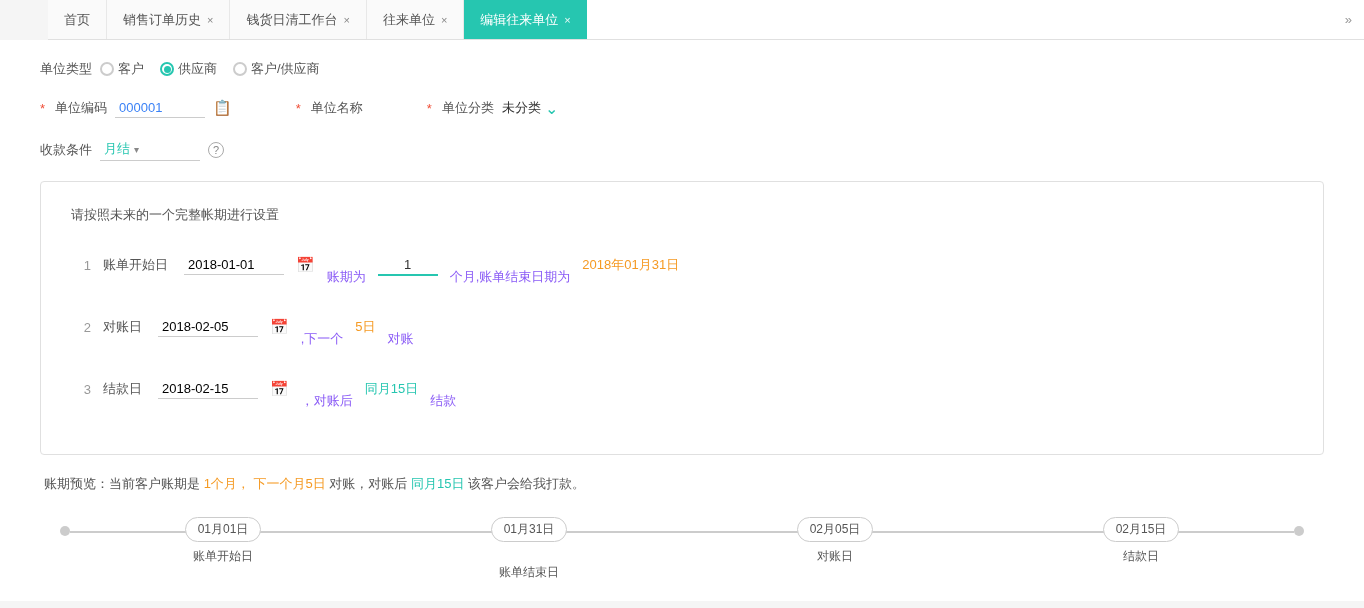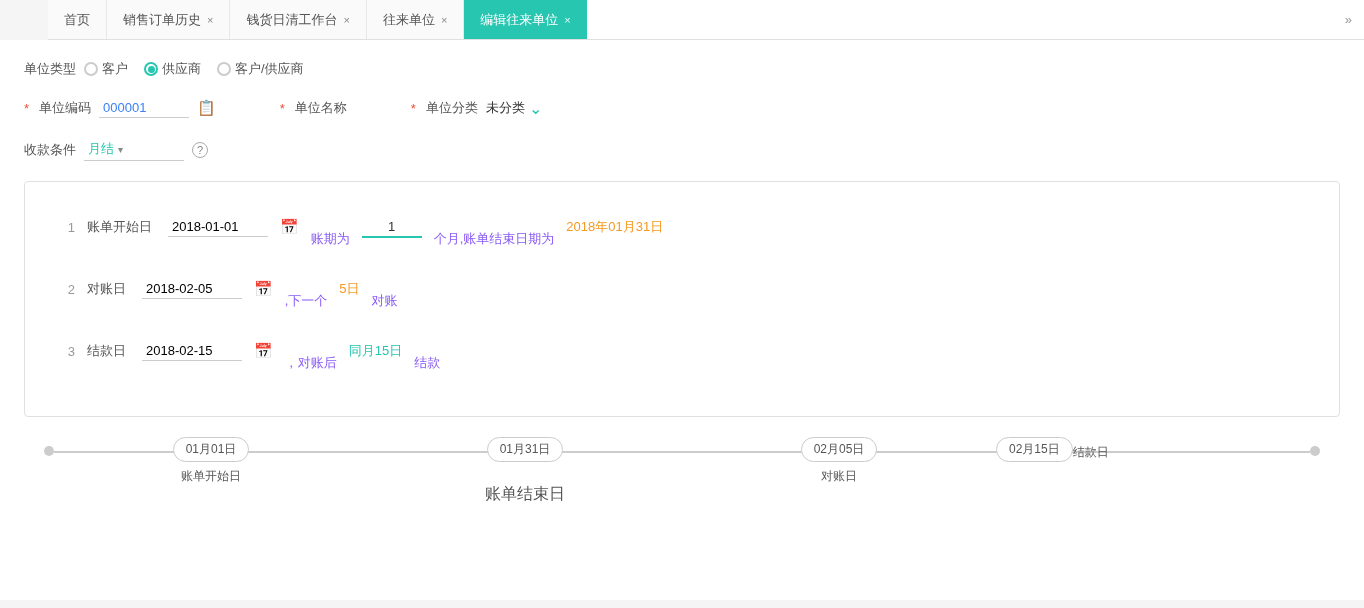--- a/index.html
+++ b/index.html
@@ -43,21 +43,21 @@
       display: flex;
       align-items: center;
       padding: 0 12px;
       cursor: pointer;
       color: #999;
     }
 
     
     .page-content {
       background: #fff;
-      padding: 20px 24px;
+      padding: 20px 40px;
       min-height: 560px;
     }
 
     
     .form-row {
       display: flex;
       align-items: center;
       margin-bottom: 20px;
       gap: 24px;
     }
@@ -244,20 +244,21 @@
       <label>收款条件</label>
       <div class="dropdown-wrap">
         <span class="dropdown-val">月结</span>
         <span class="dropdown-arrow">▾</span>
       </div>
       <div class="help-icon">?</div>
     </div>
   </div>
 
   <div class="panel-box">
+    <div class="panel-title">请按照未来的一个完整帐期进行设置</div>
 
     <div class="setting-row">
       <span class="row-num">1</span>
       <span class="row-label">账单开始日</span>
       <input class="date-input" type="text" value="2018-01-01" style="">
       <span class="cal-icon">📅</span>
       <span class="inline-text">账期为</span>
       <input class="period-input" type="text" value="1" style="">
       <span class="inline-text">个月,账单结束日期为</span>
       <span class="highlight-orange">2018年01月31日</span>
@@ -277,44 +278,52 @@
       <span class="row-num">3</span>
       <span class="row-label">结款日</span>
       <input class="date-input" type="text" value="2018-02-15" style="">
       <span class="cal-icon">📅</span>
       <span class="inline-text">，对账后</span>
       <span class="highlight-teal">同月15日</span>
       <span class="inline-text">结款</span>
     </div>
   </div>
 
+  <div class="preview-text">
+    <span>账期预览：当前客户账期是</span>
+    <span class="highlight-orange">1个月，</span>
+    <span class="highlight-orange">下一个月5日</span>
+    <span>对账，对账后</span>
+    <span class="highlight-teal">同月15日</span>
+    <span>该客户会给我打款。</span>
+  </div>
 
   <div style="position:relative; padding: 0 20px;">
     <div style="display:flex; align-items:flex-start; position:relative;">
 
       <div style="position:absolute; top:14px; left:10px; right:10px; height:2px; background:#ccc; z-index:0;"></div>
 
       <div style="width:10px;height:10px;border-radius:50%;background:#ccc;margin-top:9px;flex-shrink:0;position:relative;z-index:1;"></div>
 
       <div style="flex:1;display:flex;flex-direction:column;align-items:center;position:relative;z-index:1;">
         <div style="border:1px solid #ccc;border-radius:20px;padding:3px 12px;font-size:12px;color:#555;background:#fff;">01月01日</div>
         <div style="font-size:12px;color:#555;margin-top:6px;">账单开始日</div>
       </div>
 
       <div style="flex:1;display:flex;flex-direction:column;align-items:center;position:relative;z-index:1;gap:16px;">
         <div style="border:1px solid #ccc;border-radius:20px;padding:3px 12px;font-size:12px;color:#555;background:#fff;">01月31日</div>
-        <div style="font-size:16px;color:#555;margin-top:6px;">账单结束日</div>
+        <div style="font-size:12px;color:#555;margin-top:6px;">账单结束日</div>
       </div>
 
       <div style="flex:1;display:flex;flex-direction:column;align-items:center;position:relative;z-index:1;">
         <div style="border:1px solid #ccc;border-radius:20px;padding:3px 12px;font-size:12px;color:#555;background:#fff;">02月05日</div>
         <div style="font-size:12px;color:#555;margin-top:6px;">对账日</div>
       </div>
 
-      <div style="flex:1;display:flex;flex-direction:row;align-items:center;position:relative;z-index:1;text-align:right;">
+      <div style="flex:1;display:flex;flex-direction:column;align-items:center;position:relative;z-index:1;text-align:right;">
         <div style="border:1px solid #ccc;border-radius:20px;padding:3px 12px;font-size:12px;color:#555;background:#fff;">02月15日</div>
         <div style="font-size:12px;color:#555;margin-top:6px;">结款日</div>
       </div>
 
       <div style="width:10px;height:10px;border-radius:50%;background:#ccc;margin-top:9px;flex-shrink:0;position:relative;z-index:1;"></div>
     </div>
   </div>
 
 </div>
 

